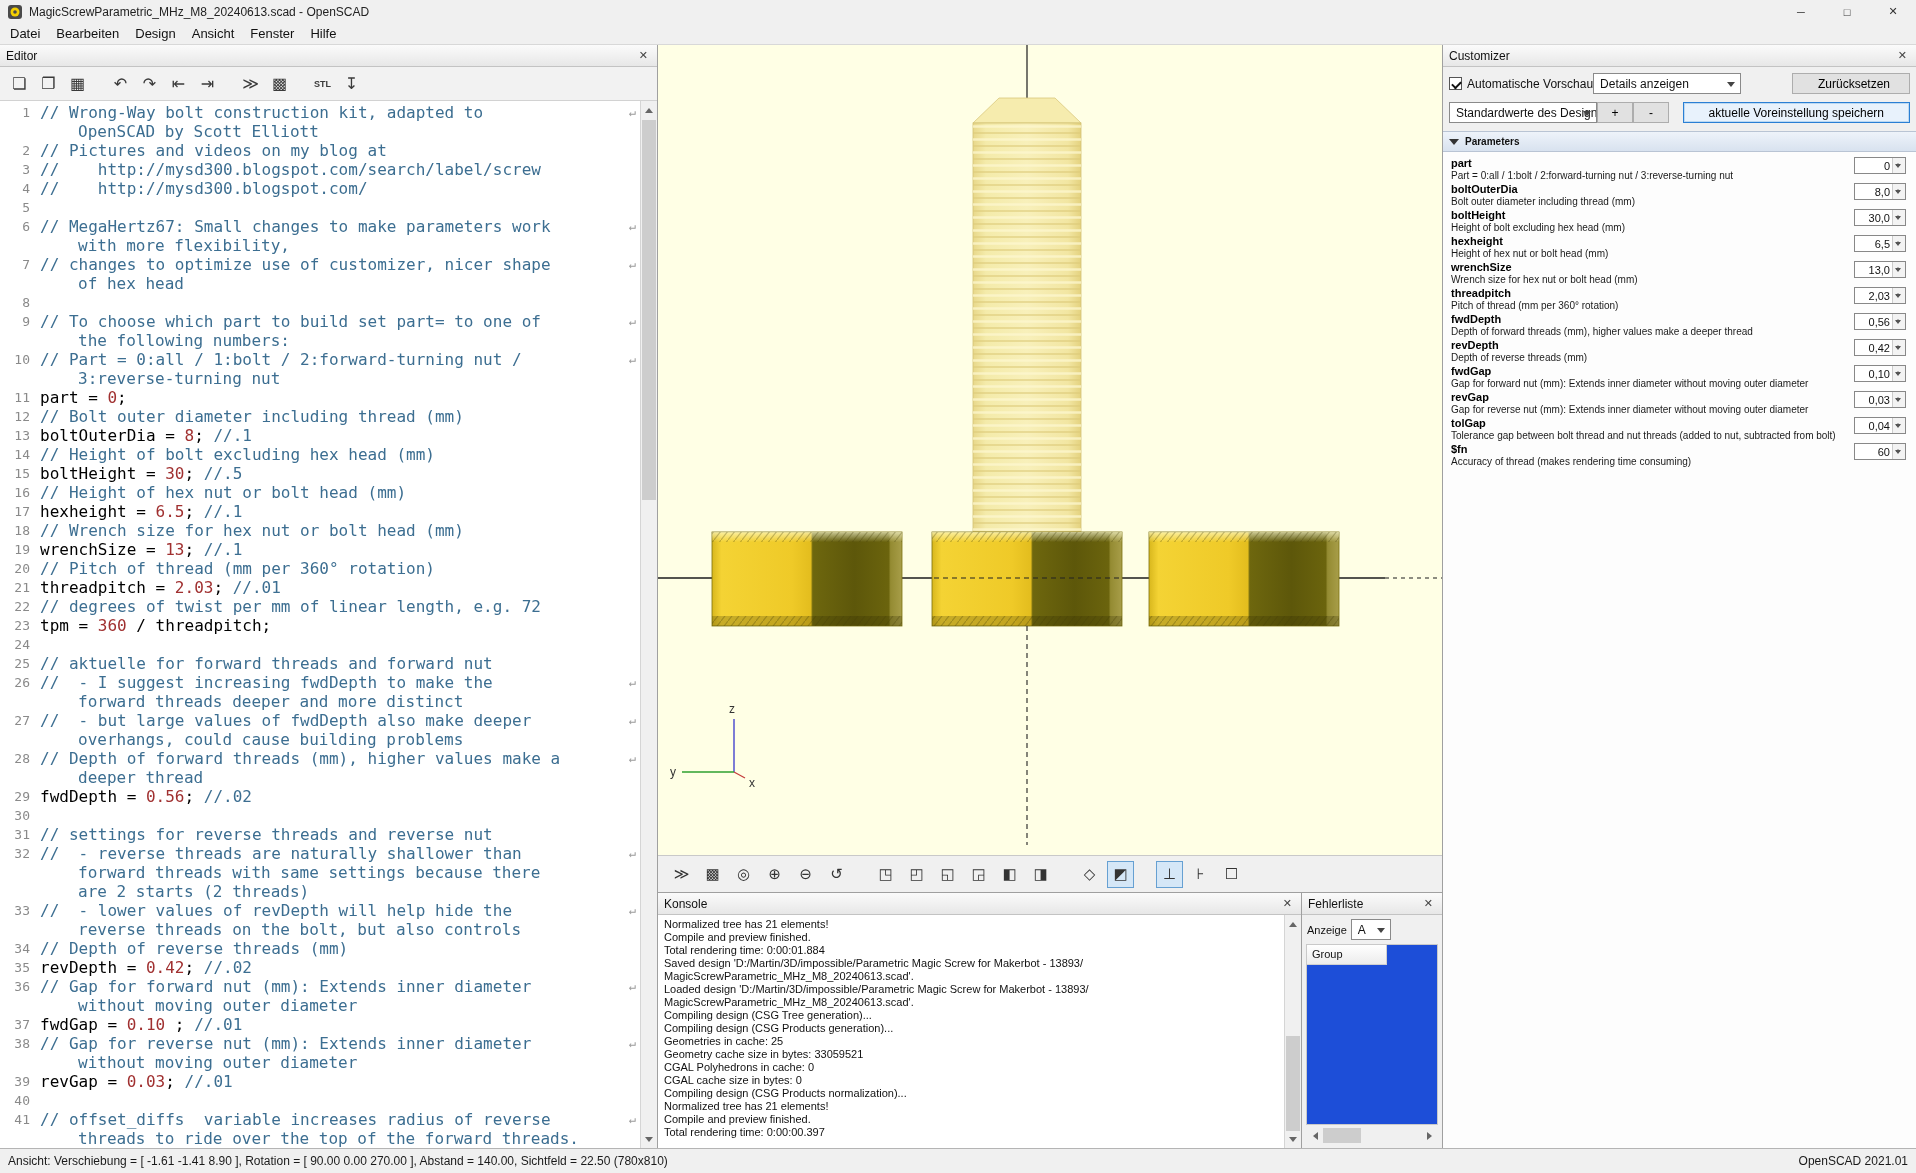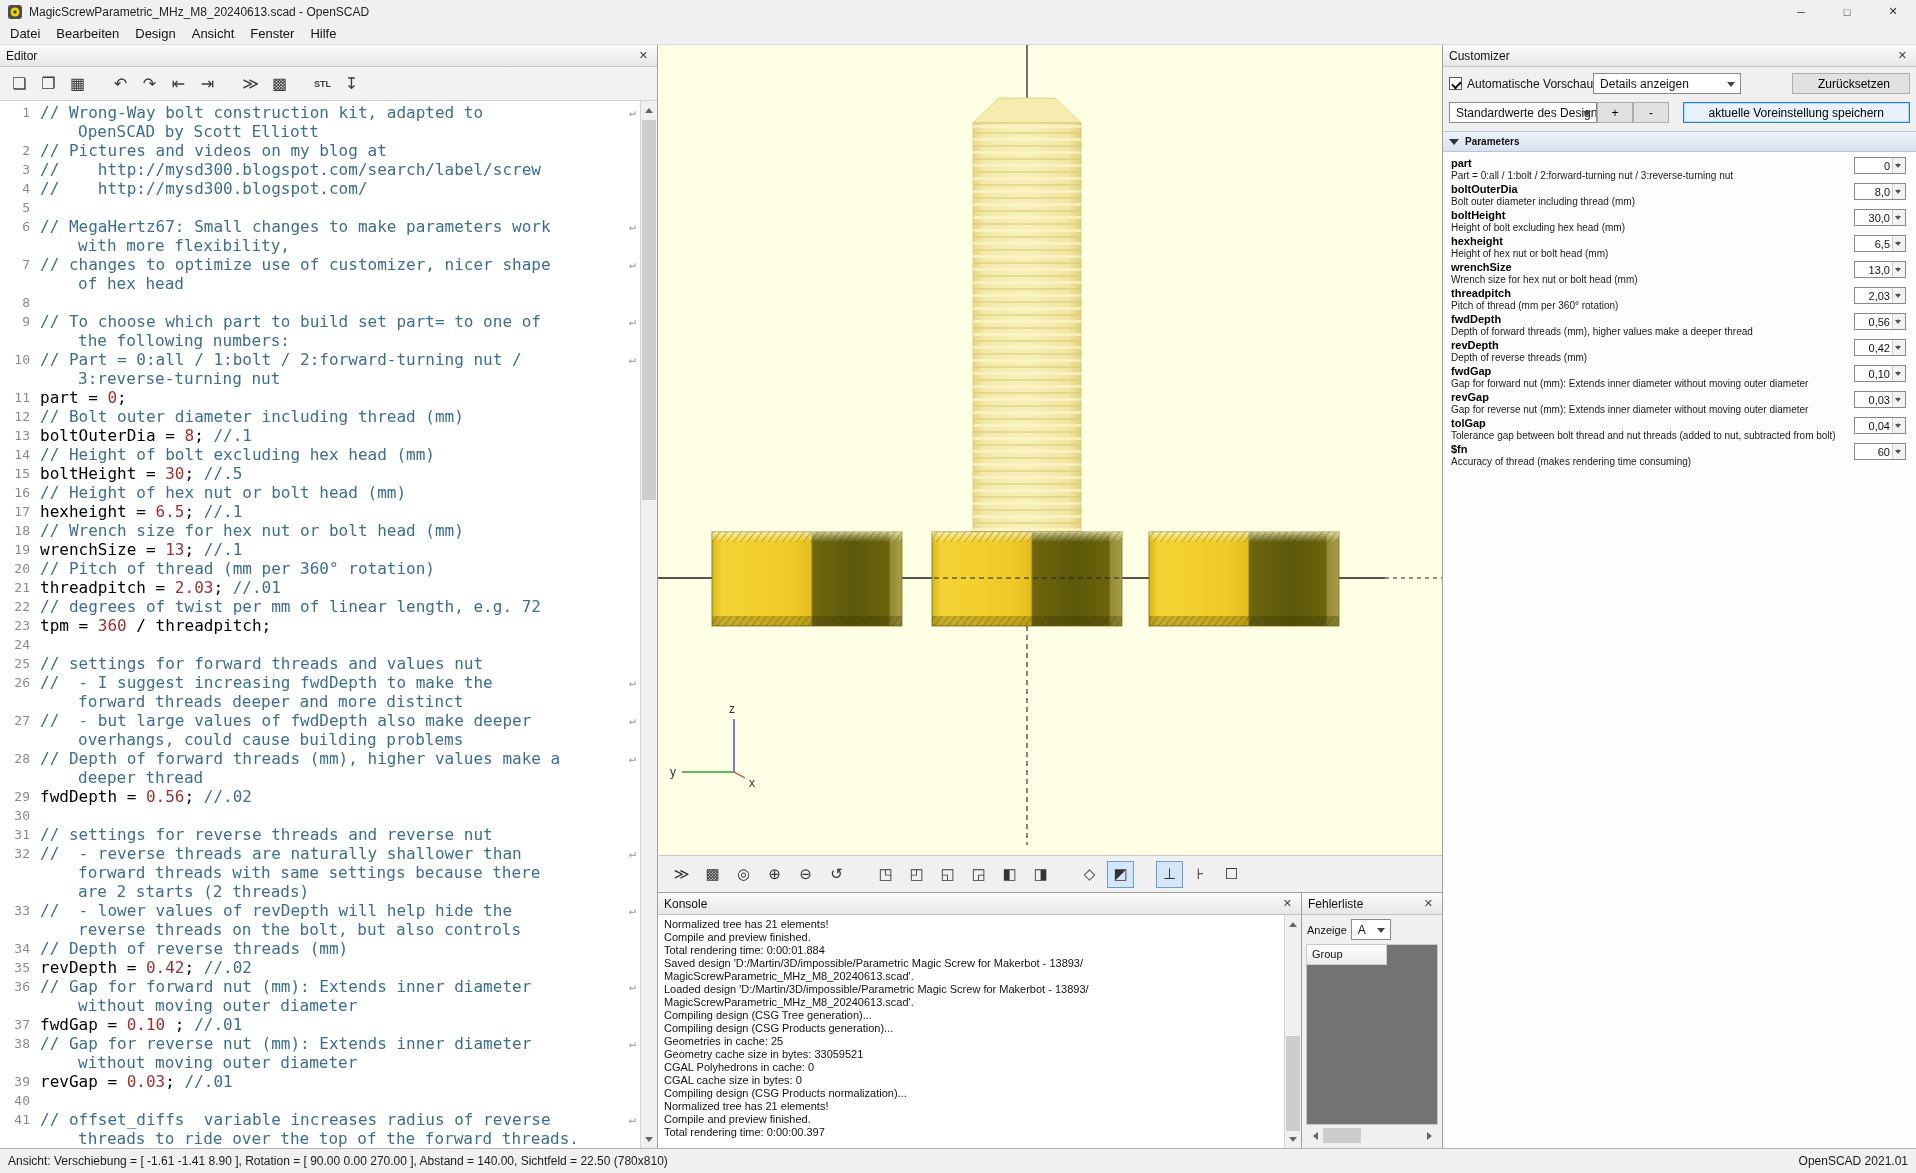--- a/index.html
+++ b/index.html
@@ -61,21 +61,21 @@
 
   .bottom { flex:1 1 auto; display:flex; min-height:0; border-top:1px solid #a0a0a0; }
   .console-panel { width:644px; flex:0 0 auto; display:flex; flex-direction:column; border-right:1px solid #a0a0a0; background:#fff; }
   .console-body { flex:1 1 auto; display:flex; min-height:0; }
   .console-lines { flex:1 1 auto; overflow:hidden; padding:3px 6px; font-size:11px; line-height:13px; color:#111; }
   .con-line { white-space:nowrap; }
 
   .errors-panel { flex:1 1 auto; display:flex; flex-direction:column; background:#f0f0f0; min-width:0; }
   .err-filter { display:flex; align-items:center; gap:4px; padding:4px 5px; font-size:11px; overflow:hidden; }
   .err-filter-label { white-space:nowrap; overflow:hidden; max-width:42px; }
-  .err-table { flex:1 1 auto; margin:0 4px; background:#737373; border:1px solid #c9c9c9; position:relative; overflow:hidden; }
+  .err-table { flex:1 1 auto; margin:0 4px; background:#1d4ed8; border:1px solid #c9c9c9; position:relative; overflow:hidden; }
   .err-head { width:80px; height:20px; background:linear-gradient(#ffffff,#ececec); border-right:1px solid #d0d0d0; border-bottom:1px solid #d0d0d0; font-size:11px; padding:3px 5px; }
   .err-hscroll { height:17px; margin:2px 4px 4px; background:#f0f0f0; display:flex; align-items:center; position:relative; }
   .harrow { width:17px; height:17px; display:flex; align-items:center; justify-content:center; }
   .harrow.left::after { content:""; border:4px solid transparent; border-right:5px solid #666; margin-right:3px; }
   .harrow.right { margin-left:auto; }
   .harrow.right::after { content:""; border:4px solid transparent; border-left:5px solid #666; margin-left:3px; }
   .hthumb { width:38px; height:15px; background:#cdcdcd; }
 
   
   .customizer { width:474px; flex:0 0 auto; display:flex; flex-direction:column; border-left:1px solid #a0a0a0; background:#f0f0f0; min-width:0; }
@@ -275,21 +275,21 @@
             <div class="crow">
               <span class="lnum">23</span>
               <span class="ltext"><span class="tok-i">tpm </span><span class="tok-o">= </span><span class="tok-n">360</span><span class="tok-o"> / </span><span class="tok-i">threadpitch</span><span class="tok-o">;</span></span>
             </div>
             <div class="crow">
               <span class="lnum">24</span>
               <span class="ltext"></span>
             </div>
             <div class="crow">
               <span class="lnum">25</span>
-              <span class="ltext"><span class="tok-c">// settings for forward threads and values nut</span></span>
+              <span class="ltext"><span class="tok-c">// aktuelle for forward threads and forward nut</span></span>
             </div>
             <div class="crow">
               <span class="lnum">26</span>
               <span class="ltext"><span class="tok-c">//  - I suggest increasing fwdDepth to make the</span></span>
               <span class="wrapmark">↵</span>
             </div>
             <div class="crow cont">
               <span class="lnum"></span>
               <span class="ltext"><span class="tok-c">forward threads deeper and more distinct</span></span>
             </div>

